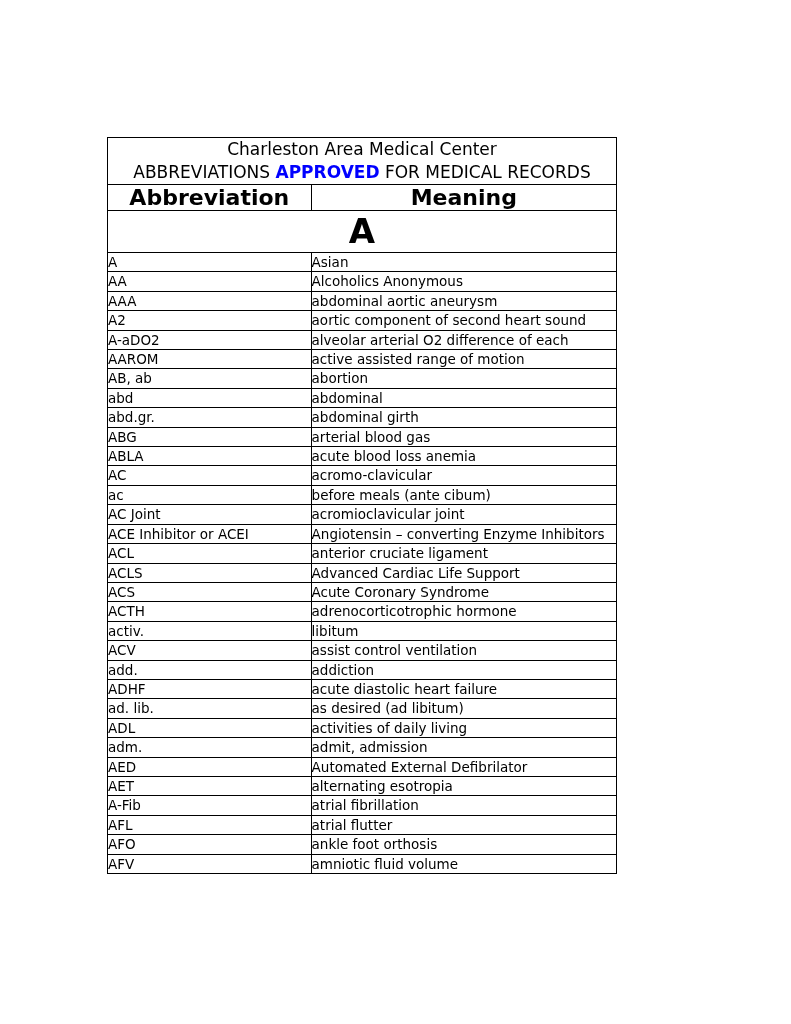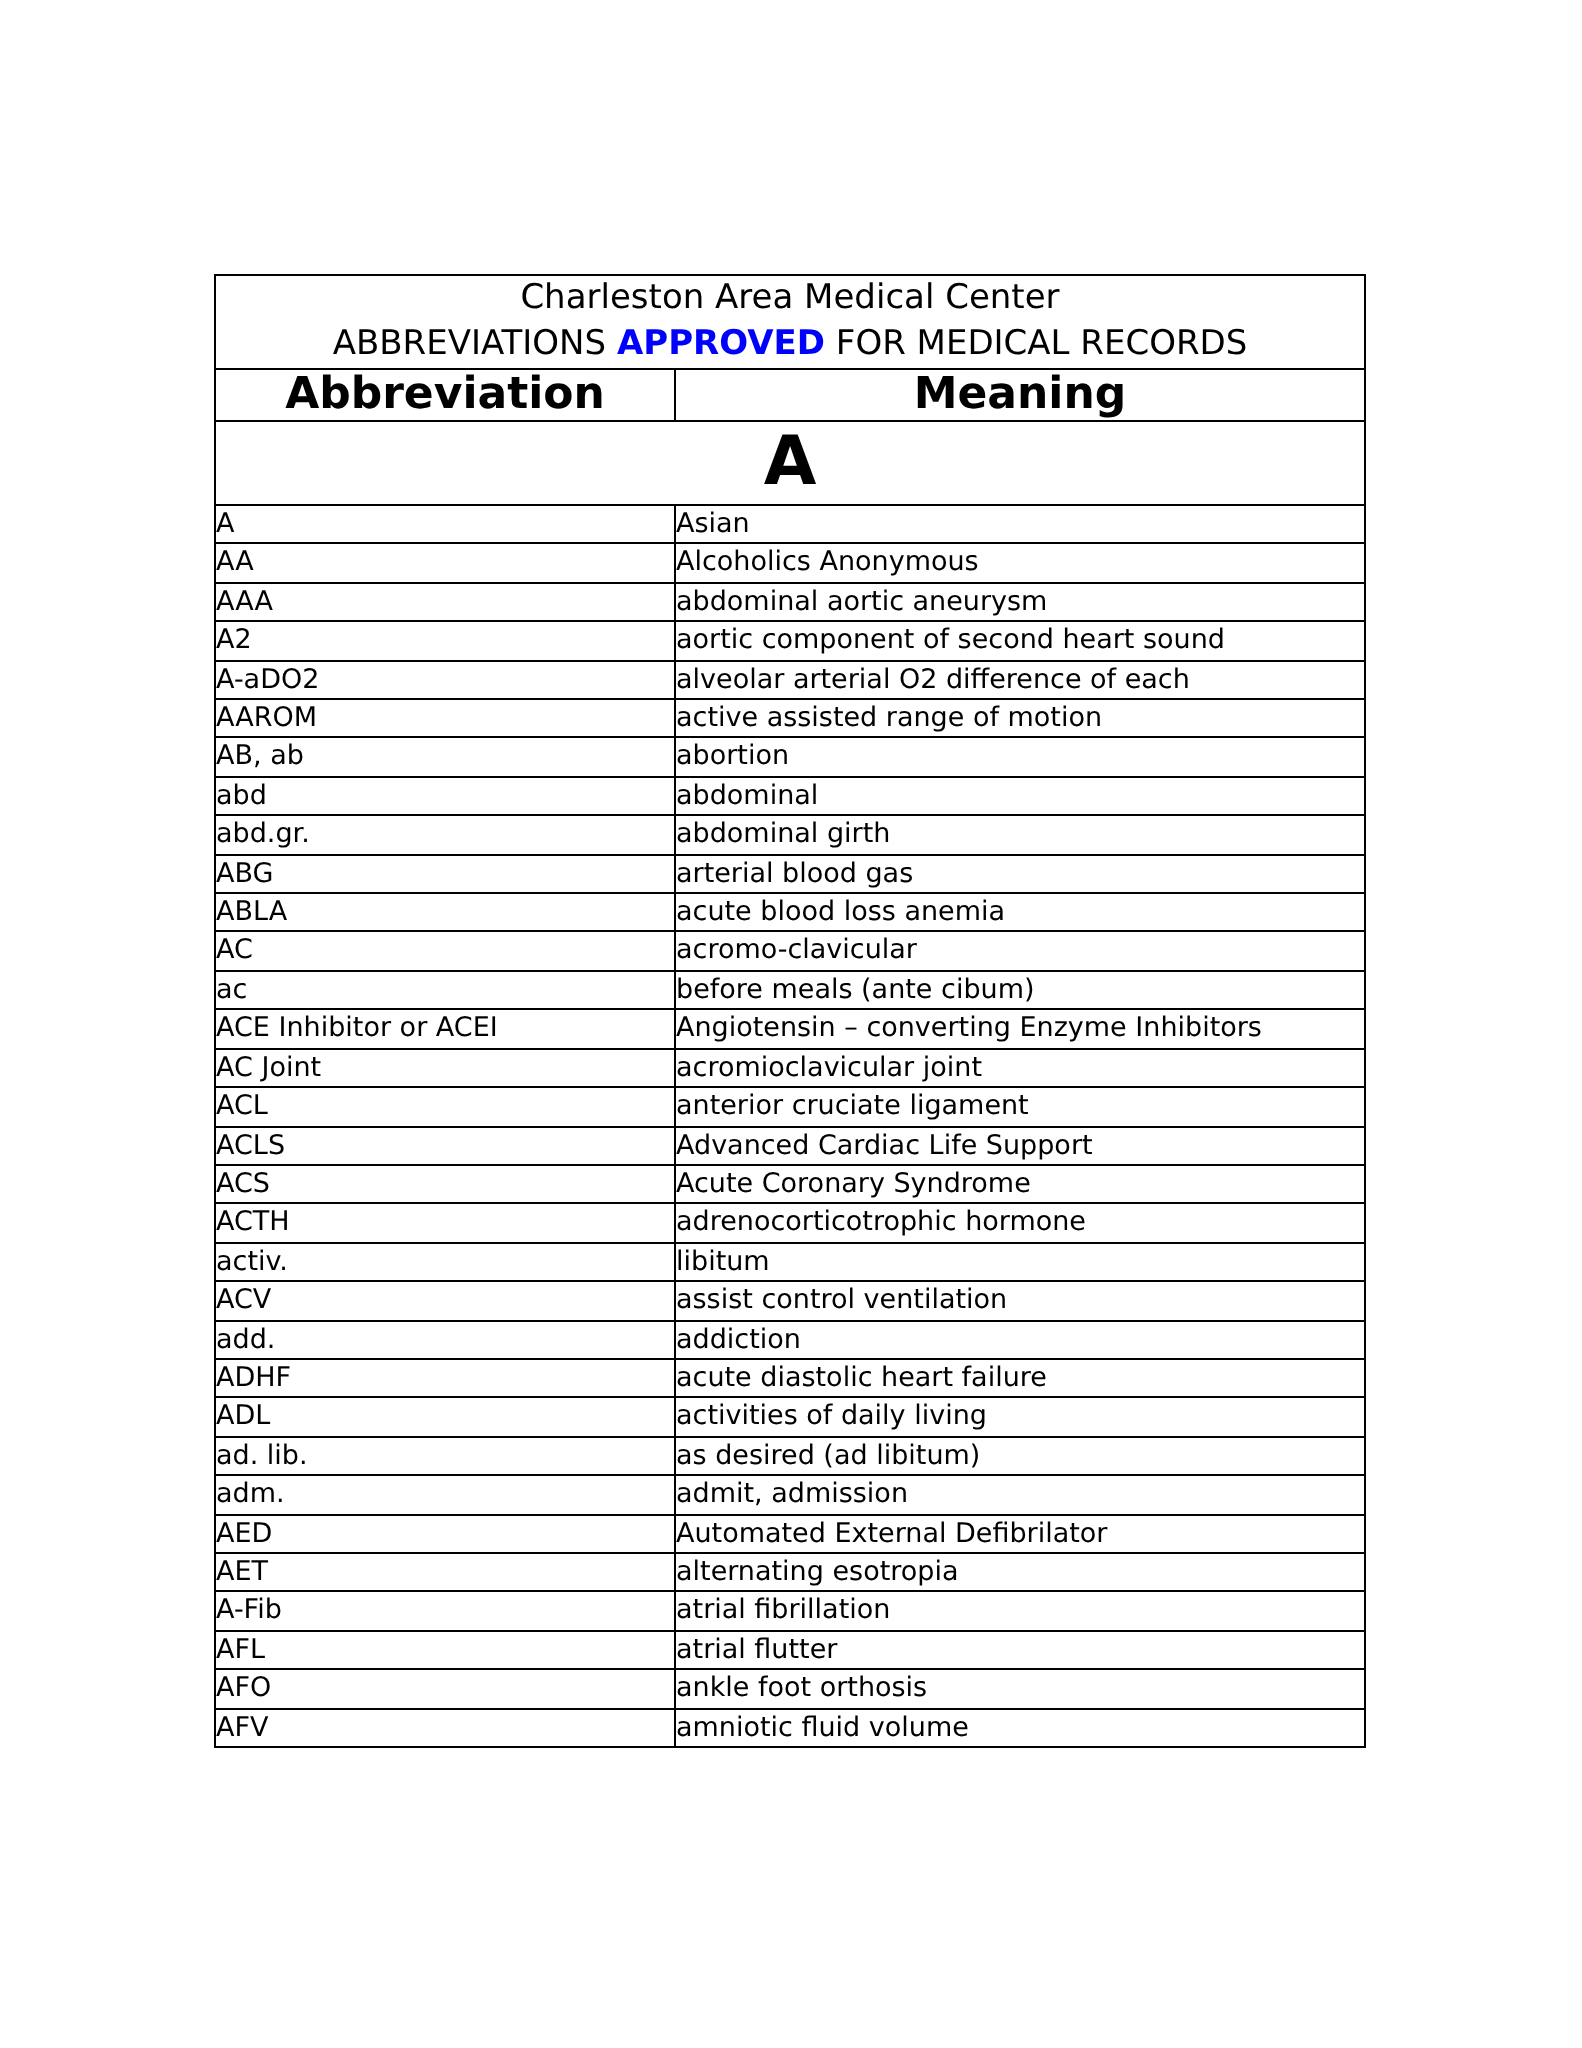--- a/index.html
+++ b/index.html
@@ -13,21 +13,21 @@
     position: relative;
     width: 791px;
     height: 1024px;
     background: #ffffff;
     overflow: hidden;
   }
   .doc-table-wrap {
     position: absolute;
     left: 107px;
     top: 137px;
-    width: 576px;
+    width: 510px;
   }
   table.abbr-table {
     width: 100%;
     border-collapse: collapse;
     table-layout: fixed;
   }
   table.abbr-table td, table.abbr-table th {
     border: 1px solid #000000;
     padding: 0;
     vertical-align: middle;
@@ -159,30 +159,30 @@
     <td class="abbr-cell">AC</td>
     <td class="meaning-cell">acromo-clavicular</td>
   </tr>
 
   <tr>
     <td class="abbr-cell">ac</td>
     <td class="meaning-cell">before meals (ante cibum)</td>
   </tr>
 
   <tr>
+    <td class="abbr-cell">AC Joint</td>
+    <td class="meaning-cell">acromioclavicular joint</td>
+  </tr>
+
+  <tr>
     <td class="abbr-cell">ACE Inhibitor or ACEI</td>
     <td class="meaning-cell">Angiotensin – converting Enzyme Inhibitors</td>
   </tr>
 
   <tr>
-    <td class="abbr-cell">AC Joint</td>
-    <td class="meaning-cell">acromioclavicular joint</td>
-  </tr>
-
-  <tr>
     <td class="abbr-cell">ACL</td>
     <td class="meaning-cell">anterior cruciate ligament</td>
   </tr>
 
   <tr>
     <td class="abbr-cell">ACLS</td>
     <td class="meaning-cell">Advanced Cardiac Life Support</td>
   </tr>
 
   <tr>
@@ -210,27 +210,27 @@
     <td class="meaning-cell">addiction</td>
   </tr>
 
 
   <tr>
     <td class="abbr-cell">ADHF</td>
     <td class="meaning-cell">acute diastolic heart failure</td>
   </tr>
 
   <tr>
+    <td class="abbr-cell">ad. lib.</td>
+    <td class="meaning-cell">as desired (ad libitum)</td>
+  </tr>
+
+  <tr>
     <td class="abbr-cell">ADL</td>
     <td class="meaning-cell">activities of daily living</td>
-  </tr>
-
-  <tr>
-    <td class="abbr-cell">ad. lib.</td>
-    <td class="meaning-cell">as desired (ad libitum)</td>
   </tr>
 
   <tr>
     <td class="abbr-cell">adm.</td>
     <td class="meaning-cell">admit, admission</td>
   </tr>
 
 
   <tr>
     <td class="abbr-cell">AED</td>

